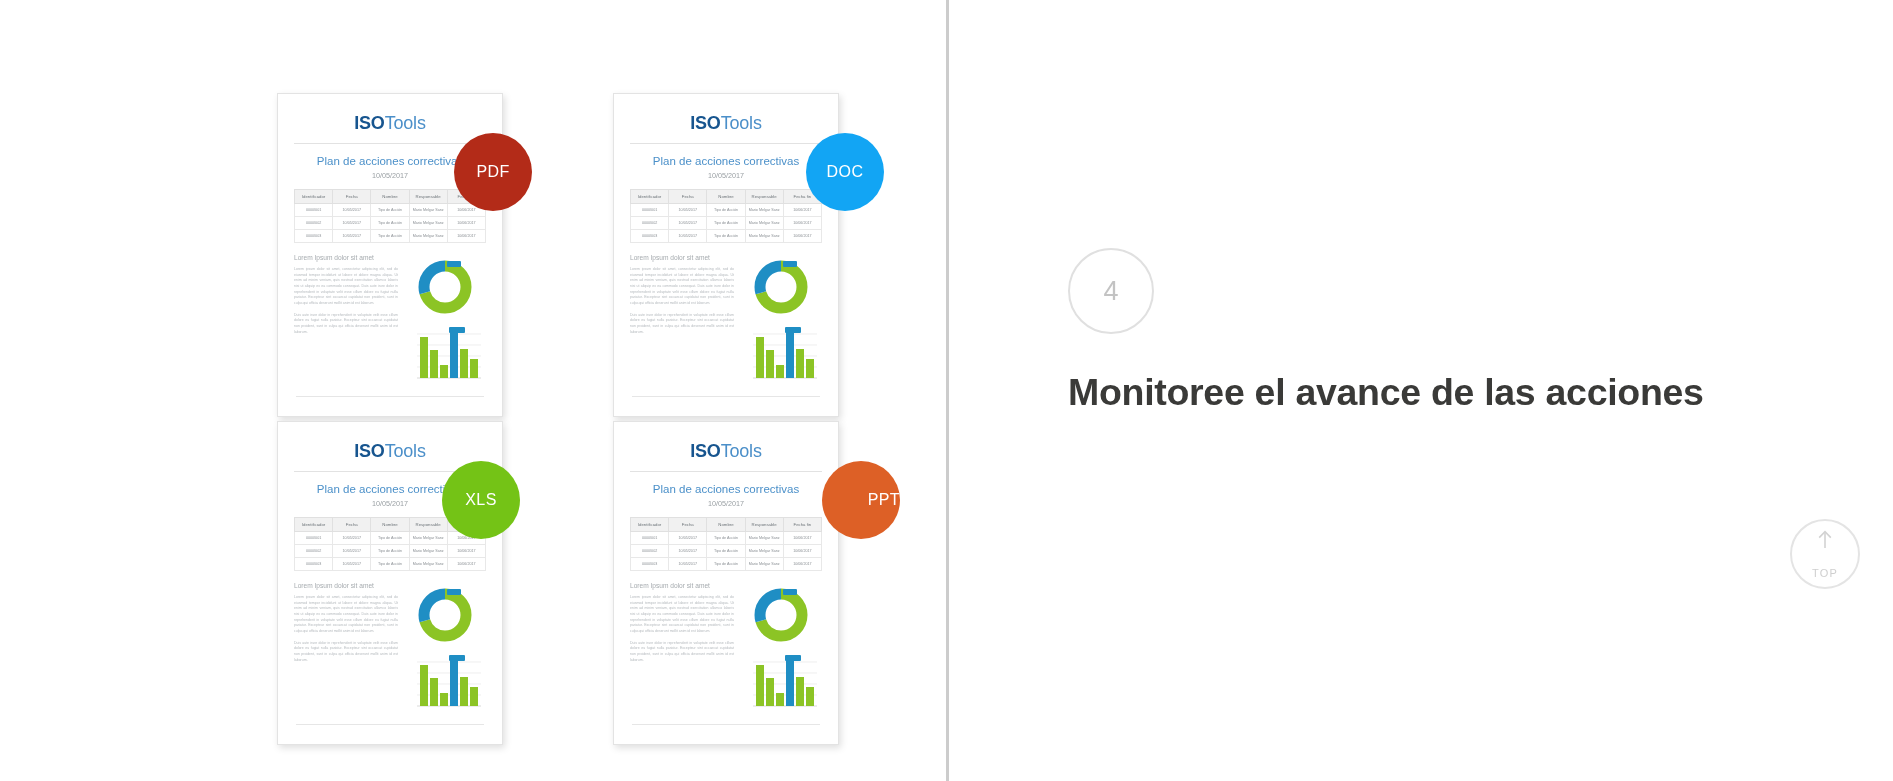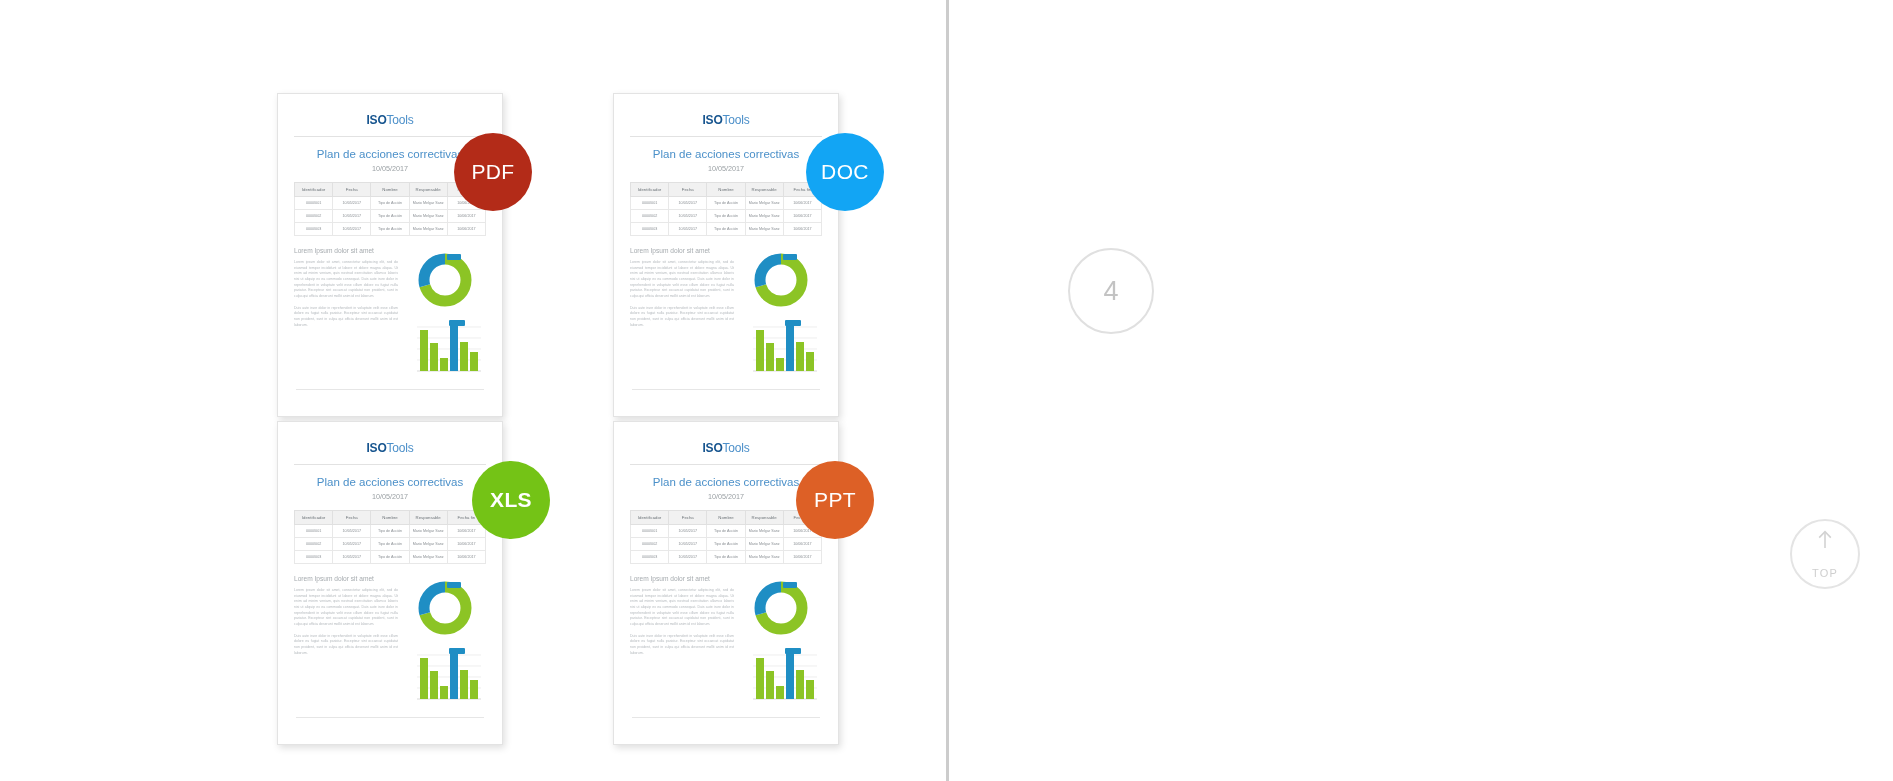--- a/index.html
+++ b/index.html
@@ -42,21 +42,21 @@
   }
   .doc-card.p1 { left: 277px; top: 93px; }
   .doc-card.p2 { left: 613px; top: 93px; }
   .doc-card.p3 { left: 277px; top: 421px; }
   .doc-card.p4 { left: 613px; top: 421px; }
 
   .doc-inner { padding: 14px 16px 0 16px; }
 
   .doc-logo {
     text-align: center;
-    font-size: 12px;
+    font-size: 18px;
     letter-spacing: -0.2px;
     padding-top: 5px;
     padding-bottom: 9px;
     white-space: nowrap;
   }
   .doc-logo .iso { font-weight: bold; color: #17558f; }
   .doc-logo .tools { font-weight: normal; color: #4b8fc9; }
 
   .doc-rule { height: 1px; background: #e2e2e2; margin: 0 0 11px 0; }
 
@@ -135,30 +135,30 @@
     margin: 10px 2px 0 2px;
   }
 
   
   .badge {
     position: absolute;
     width: 78px;
     height: 78px;
     border-radius: 50%;
     color: #ffffff;
-    font-size: 21px;
+    font-size: 16px;
     display: flex;
     align-items: center;
     justify-content: center;
     letter-spacing: 0.4px;
   }
   .badge.b-pdf { left: 454px; top: 133px; }
   .badge.b-doc { left: 806px; top: 133px; }
-  .badge.b-xls { left: 472px; top: 461px; font-weight: bold; }
-  .badge.b-ppt { left: 796px; top: 461px; }
+  .badge.b-xls { left: 442px; top: 461px; }
+  .badge.b-ppt { left: 822px; top: 461px; justify-content: flex-end; }
 
   
   .right-panel {
     position: absolute;
     left: 947px;
     top: 0;
     width: 946px;
     height: 781px;
   }
   .step-circle {
@@ -545,20 +545,21 @@
 
   <div class="divider"></div>
 
   <div class="right-panel"></div>
 
   <div class="step-circle">
     <span>4</span>
   </div>
 
   <div class="headline">
+    <div>Monitoree el avance de las acciones</div>
   </div>
 
   <div class="top-btn">
     <span>
       <svg width="18" height="20" viewBox="0 0 18 20">
         <line x1="9" y1="19" x2="9" y2="3" stroke="#d2d2d2" stroke-width="1.6"></line>
         <polyline points="3.2,8.6 9,2.6 14.8,8.6" fill="none" stroke="#d2d2d2" stroke-width="1.6"></polyline>
       </svg>
     </span>
     <span class="lbl">TOP</span>

